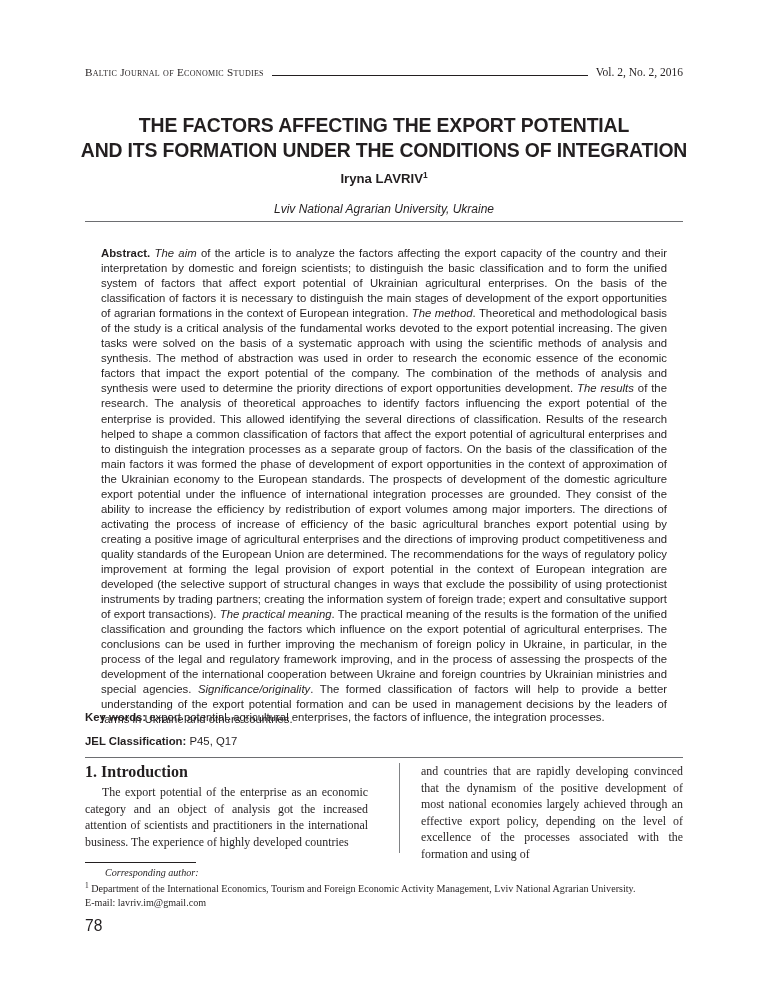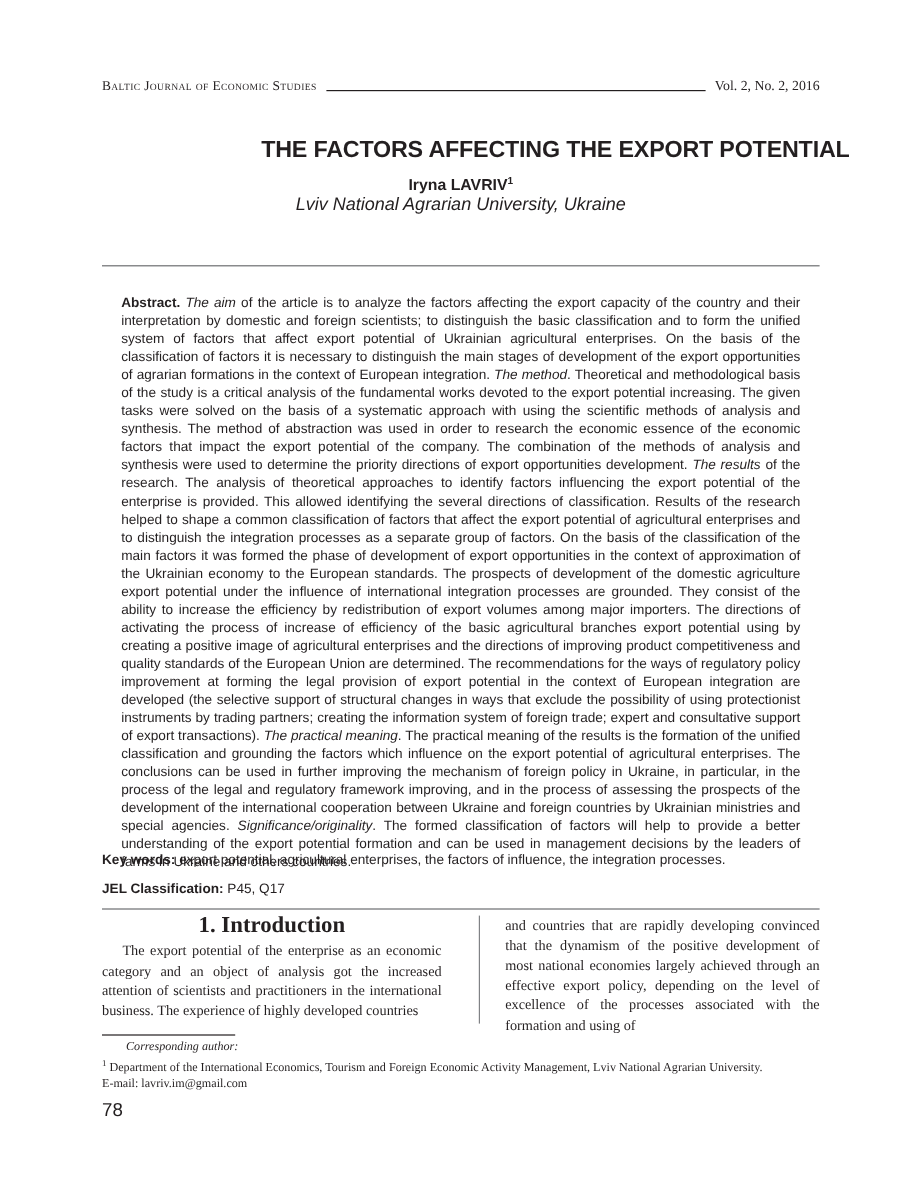--- a/index.html
+++ b/index.html
@@ -61,41 +61,40 @@
     text-align: center;
   }
   .article-title {
     font-family: "Liberation Sans", sans-serif;
     font-weight: bold;
     font-size: 19.4px;
     line-height: 25px;
     letter-spacing: -0.15px;
     color: #231f20;
     margin: 0;
-    text-align: right;
   }
   .author-line {
     font-family: "Liberation Sans", sans-serif;
     font-weight: bold;
     font-size: 13.2px;
     line-height: 17px;
     margin-top: 4px;
     color: #231f20;
   }
   .author-line sup {
     font-size: 8.4px;
     vertical-align: super;
     font-weight: bold;
   }
   .affiliation {
     font-family: "Liberation Sans", sans-serif;
     font-style: italic;
-    font-size: 15px;
+    font-size: 12px;
     line-height: 15px;
-    margin-top: 1px;
+    margin-top: 15px;
     color: #231f20;
   }
 
   
   .rule-abstract-top {
     position: absolute;
     left: 85px;
     top: 221px;
     width: 598px;
     border-bottom: 0.9px solid #6d6e71;
@@ -176,24 +175,24 @@
   }
   .col.right {
     border-left: 0.9px solid #808285;
     padding-left: 21px;
     width: 284px;
     box-sizing: border-box;
   }
   .section-heading {
     font-family: "Liberation Serif", serif;
     font-weight: bold;
-    font-size: 19px;
+    font-size: 16px;
     line-height: 17px;
     margin: 0 0 4px 0;
-    text-align: center;
+    text-align: left;
     color: #231f20;
   }
   .col p {
     margin: 0;
   }
   .col p.indent {
     text-indent: 17px;
   }
 
   
@@ -244,20 +243,21 @@
 
   <div class="running-head">
     <span class="journal-name">Baltic Journal of Economic Studies</span>
     <span class="head-rule"></span>
     <span class="volume-info">Vol. 2, No. 2, 2016</span>
   </div>
 
   <div class="title-block">
     <h1 class="article-title">
       <span>THE FACTORS AFFECTING THE EXPORT POTENTIAL</span><br>
+      <span>AND ITS FORMATION UNDER THE CONDITIONS OF INTEGRATION</span>
     </h1>
     <div class="author-line"><span>Iryna LAVRIV</span><sup>1</sup></div>
     <div class="affiliation">Lviv National Agrarian University, Ukraine</div>
   </div>
 
   <div class="rule-abstract-top"></div>
 
   <div class="abstract-block">
     <p><span class="lbl">Abstract.</span> <span class="it">The aim</span><span> of the article is to analyze the factors affecting the export capacity of the country and their interpretation by domestic and foreign scientists; to distinguish the basic classification and to form the unified system of factors that affect export potential of Ukrainian agricultural enterprises. On the basis of the classification of factors it is necessary to distinguish the main stages of development of the export opportunities of agrarian formations in the context of European integration. </span><span class="it">The method</span><span>. Theoretical and methodological basis of the study is a critical analysis of the fundamental works devoted to the export potential increasing. The given tasks were solved on the basis of a systematic approach with using the scientific methods of analysis and synthesis. The method of abstraction was used in order to research the economic essence of the economic factors that impact the export potential of the company. The combination of the methods of analysis and synthesis were used to determine the priority directions of export opportunities development. </span><span class="it">The results</span><span> of the research. The analysis of theoretical approaches to identify factors influencing the export potential of the enterprise is provided. This allowed identifying the several directions of classification. Results of the research helped to shape a common classification of factors that affect the export potential of agricultural enterprises and to distinguish the integration processes as a separate group of factors. On the basis of the classification of the main factors it was formed the phase of development of export opportunities in the context of approximation of the Ukrainian economy to the European standards. The prospects of development of the domestic agriculture export potential under the influence of international integration processes are grounded. They consist of the ability to increase the efficiency by redistribution of export volumes among major importers. The directions of activating the process of increase of efficiency of the basic agricultural branches export potential using by creating a positive image of agricultural enterprises and the directions of improving product competitiveness and quality standards of the European Union are determined. The recommendations for the ways of regulatory policy improvement at forming the legal provision of export potential in the context of European integration are developed (the selective support of structural changes in ways that exclude the possibility of using protectionist instruments by trading partners; creating the information system of foreign trade; expert and consultative support of export transactions). </span><span class="it">The practical meaning</span><span>. The practical meaning of the results is the formation of the unified classification and grounding the factors which influence on the export potential of agricultural enterprises. The conclusions can be used in further improving the mechanism of foreign policy in Ukraine, in particular, in the process of the legal and regulatory framework improving, and in the process of assessing the prospects of the development of the international cooperation between Ukraine and foreign countries by Ukrainian ministries and special agencies. </span><span class="it">Significance/originality</span><span>. The formed classification of factors will help to provide a better understanding of the export potential formation and can be used in management decisions by the leaders of farms in Ukraine and others countries.</span></p>
   </div>

